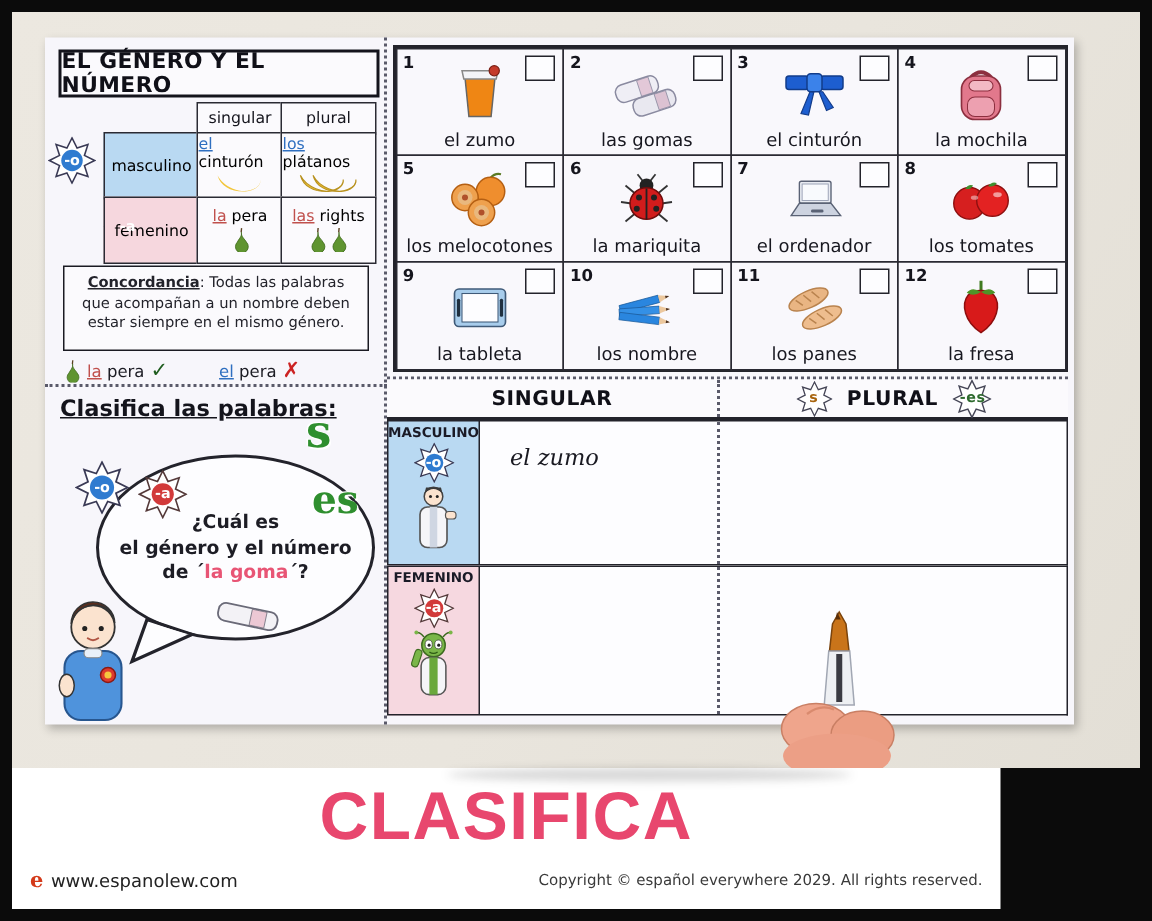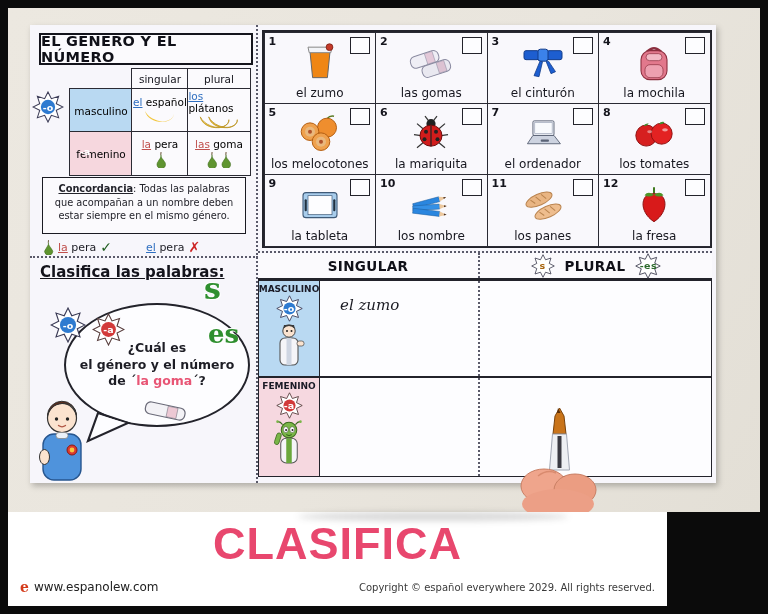--- a/index.html
+++ b/index.html
@@ -103,21 +103,21 @@
                 </svg></span>
             <span class="badge-letter">-a</span>
           </span>
 
           <div class="gtable">
             <div class="gt-corner"></div>
             <div class="gt-h">singular</div>
             <div class="gt-h">plural</div>
             <div class="gt-masc">masculino</div>
             <div class="gt-cell">
-              <span><span class="art-blue">el</span> <span>español</span></span>
+              <span><span class="art-blue">el</span> <span>cinturón</span></span>
               <span style="width:34px;height:15px;display:inline-block">
                   <svg viewBox="0 0 36 16" xmlns="http://www.w3.org/2000/svg" style="width:100%;height:100%;display:block">
                     <path d="M2 2 C4 10 12 14 22 13.5 C29 13 33 9 32.5 5 C33 11 23 16 13 11.5 C8 9.5 4 6 2 2 Z" fill="#f2c63c" stroke="#b8922
 0" stroke-width=".8"></path>
                   </svg>
                 </span>
             </div>
             <div class="gt-cell">
               <span><span class="art-blue">los</span> <span>plátanos</span></span>
               <span style="width:42px;height:15px;display:inline-block">
@@ -131,21 +131,21 @@
             <div class="gt-cell">
               <span><span class="art-red">la</span> <span>pera</span></span>
               <span style="width:13px;height:17px;display:inline-block">
                   <svg viewBox="0 0 14 18" xmlns="http://www.w3.org/2000/svg" style="width:100%;height:100%;display:block">
                     <line x1="7.6" y1="1" x2="7.3" y2="4" stroke="#5a4020" stroke-width="1"></line>
                     <path d="M7.5 4 C8 7 5.4 9 4.6 11 A4.6 4.6 0 1 0 11 11 C10 9 7 7 7.5 4 Z" fill="#5f9430" stroke="#3f6a1c" stroke-width=".6"></path>
                   </svg>
                 </span>
             </div>
             <div class="gt-cell">
-              <span><span class="art-red">las</span> <span>goma</span></span>
+              <span><span class="art-red">las</span> <span>rights</span></span>
               <span style="width:28px;height:17px;display:inline-block">
                   <svg viewBox="0 0 30 18" xmlns="http://www.w3.org/2000/svg" style="width:100%;height:100%;display:block">
                     <line x1="7.6" y1="1" x2="7.3" y2="4" stroke="#5a4020" stroke-width="1"></line>
                     <path d="M7.5 4 C8 7 5.4 9 4.6 11 A4.6 4.6 0 1 0 11 11 C10 9 7 7 7.5 4 Z" fill="#5f9430" stroke="#3f6a1c" stroke-width=".6"></path>
                     <line x1="22.6" y1="1" x2="22.3" y2="4" stroke="#5a4020" stroke-width="1"></line>
                     <path d="M22.5 4 C23 7 20.4 9 19.6 11 A4.6 4.6 0 1 0 26 11 C25 9 22 7 22.5 4 Z" fill="#5f9430" stroke="#3f6a1c" stroke-width=".6"></path>
                   </svg>
                 </span>
             </div>
           </div>

